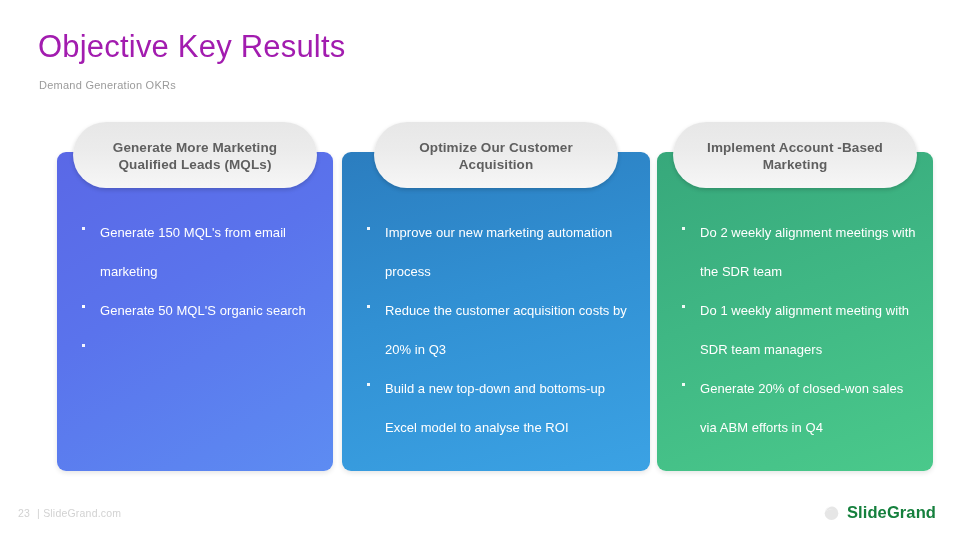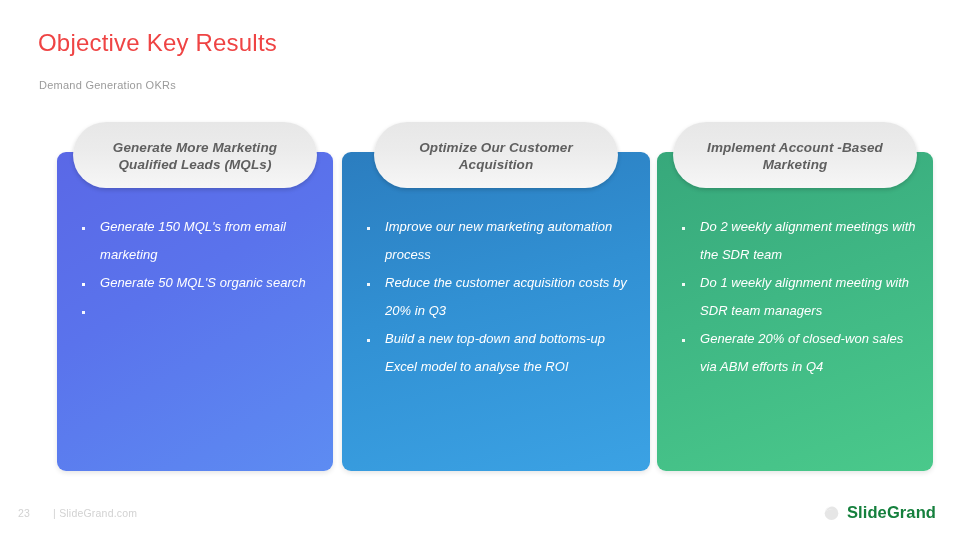--- a/index.html
+++ b/index.html
@@ -17,45 +17,44 @@
     height: 540px;
     overflow: hidden;
     background: #ffffff;
   }
 
   
   .slide-title {
     position: absolute;
     left: 38px;
     top: 29px;
-    font-size: 24px;
+    font-size: 31px;
     font-weight: 300;
     letter-spacing: 0.2px;
-    color: #ef4444;
+    color: #a21caf;
     white-space: nowrap;
   }
   .slide-subtitle {
     position: absolute;
     left: 39px;
     top: 79px;
     font-size: 11px;
     font-weight: 400;
     letter-spacing: 0.25px;
     color: #9b9b9b;
     white-space: nowrap;
   }
 
   
   .columns {
     position: absolute;
     left: 0;
     top: 0;
     width: 960px;
     height: 540px;
-    font-style: italic;
   }
   .column {
     position: absolute;
     top: 152px;
     width: 276px;
     height: 319px;
   }
   .column.col-0 { left: 57px; }
   .column.col-1 { left: 342px; padding-left: 32px; }
   .column.col-2 { left: 657px; }
@@ -113,42 +112,42 @@
     top: 61px;
     margin: 0;
     padding: 0;
     list-style: none;
   }
   .bullet {
     position: relative;
     padding-left: 22px;
     margin-bottom: 0;
     font-size: 13px;
-    line-height: 28px;
+    line-height: 39px;
     color: #ffffff;
     letter-spacing: 0.05px;
   }
   .bullet .dot {
     position: absolute;
     left: 4px;
     top: 13.5px;
     width: 3px;
     height: 3px;
     background: #ffffff;
     opacity: 0.92;
   }
 
   
   .footer-left {
     position: absolute;
     left: 18px;
     bottom: 21px;
     display: flex;
     align-items: baseline;
-    gap: 23px;
+    gap: 7px;
     font-size: 10.5px;
     color: #d2d2d2;
     letter-spacing: 0.2px;
   }
   .footer-logo {
     position: absolute;
     right: 24px;
     bottom: 18px;
     display: flex;
     align-items: center;

